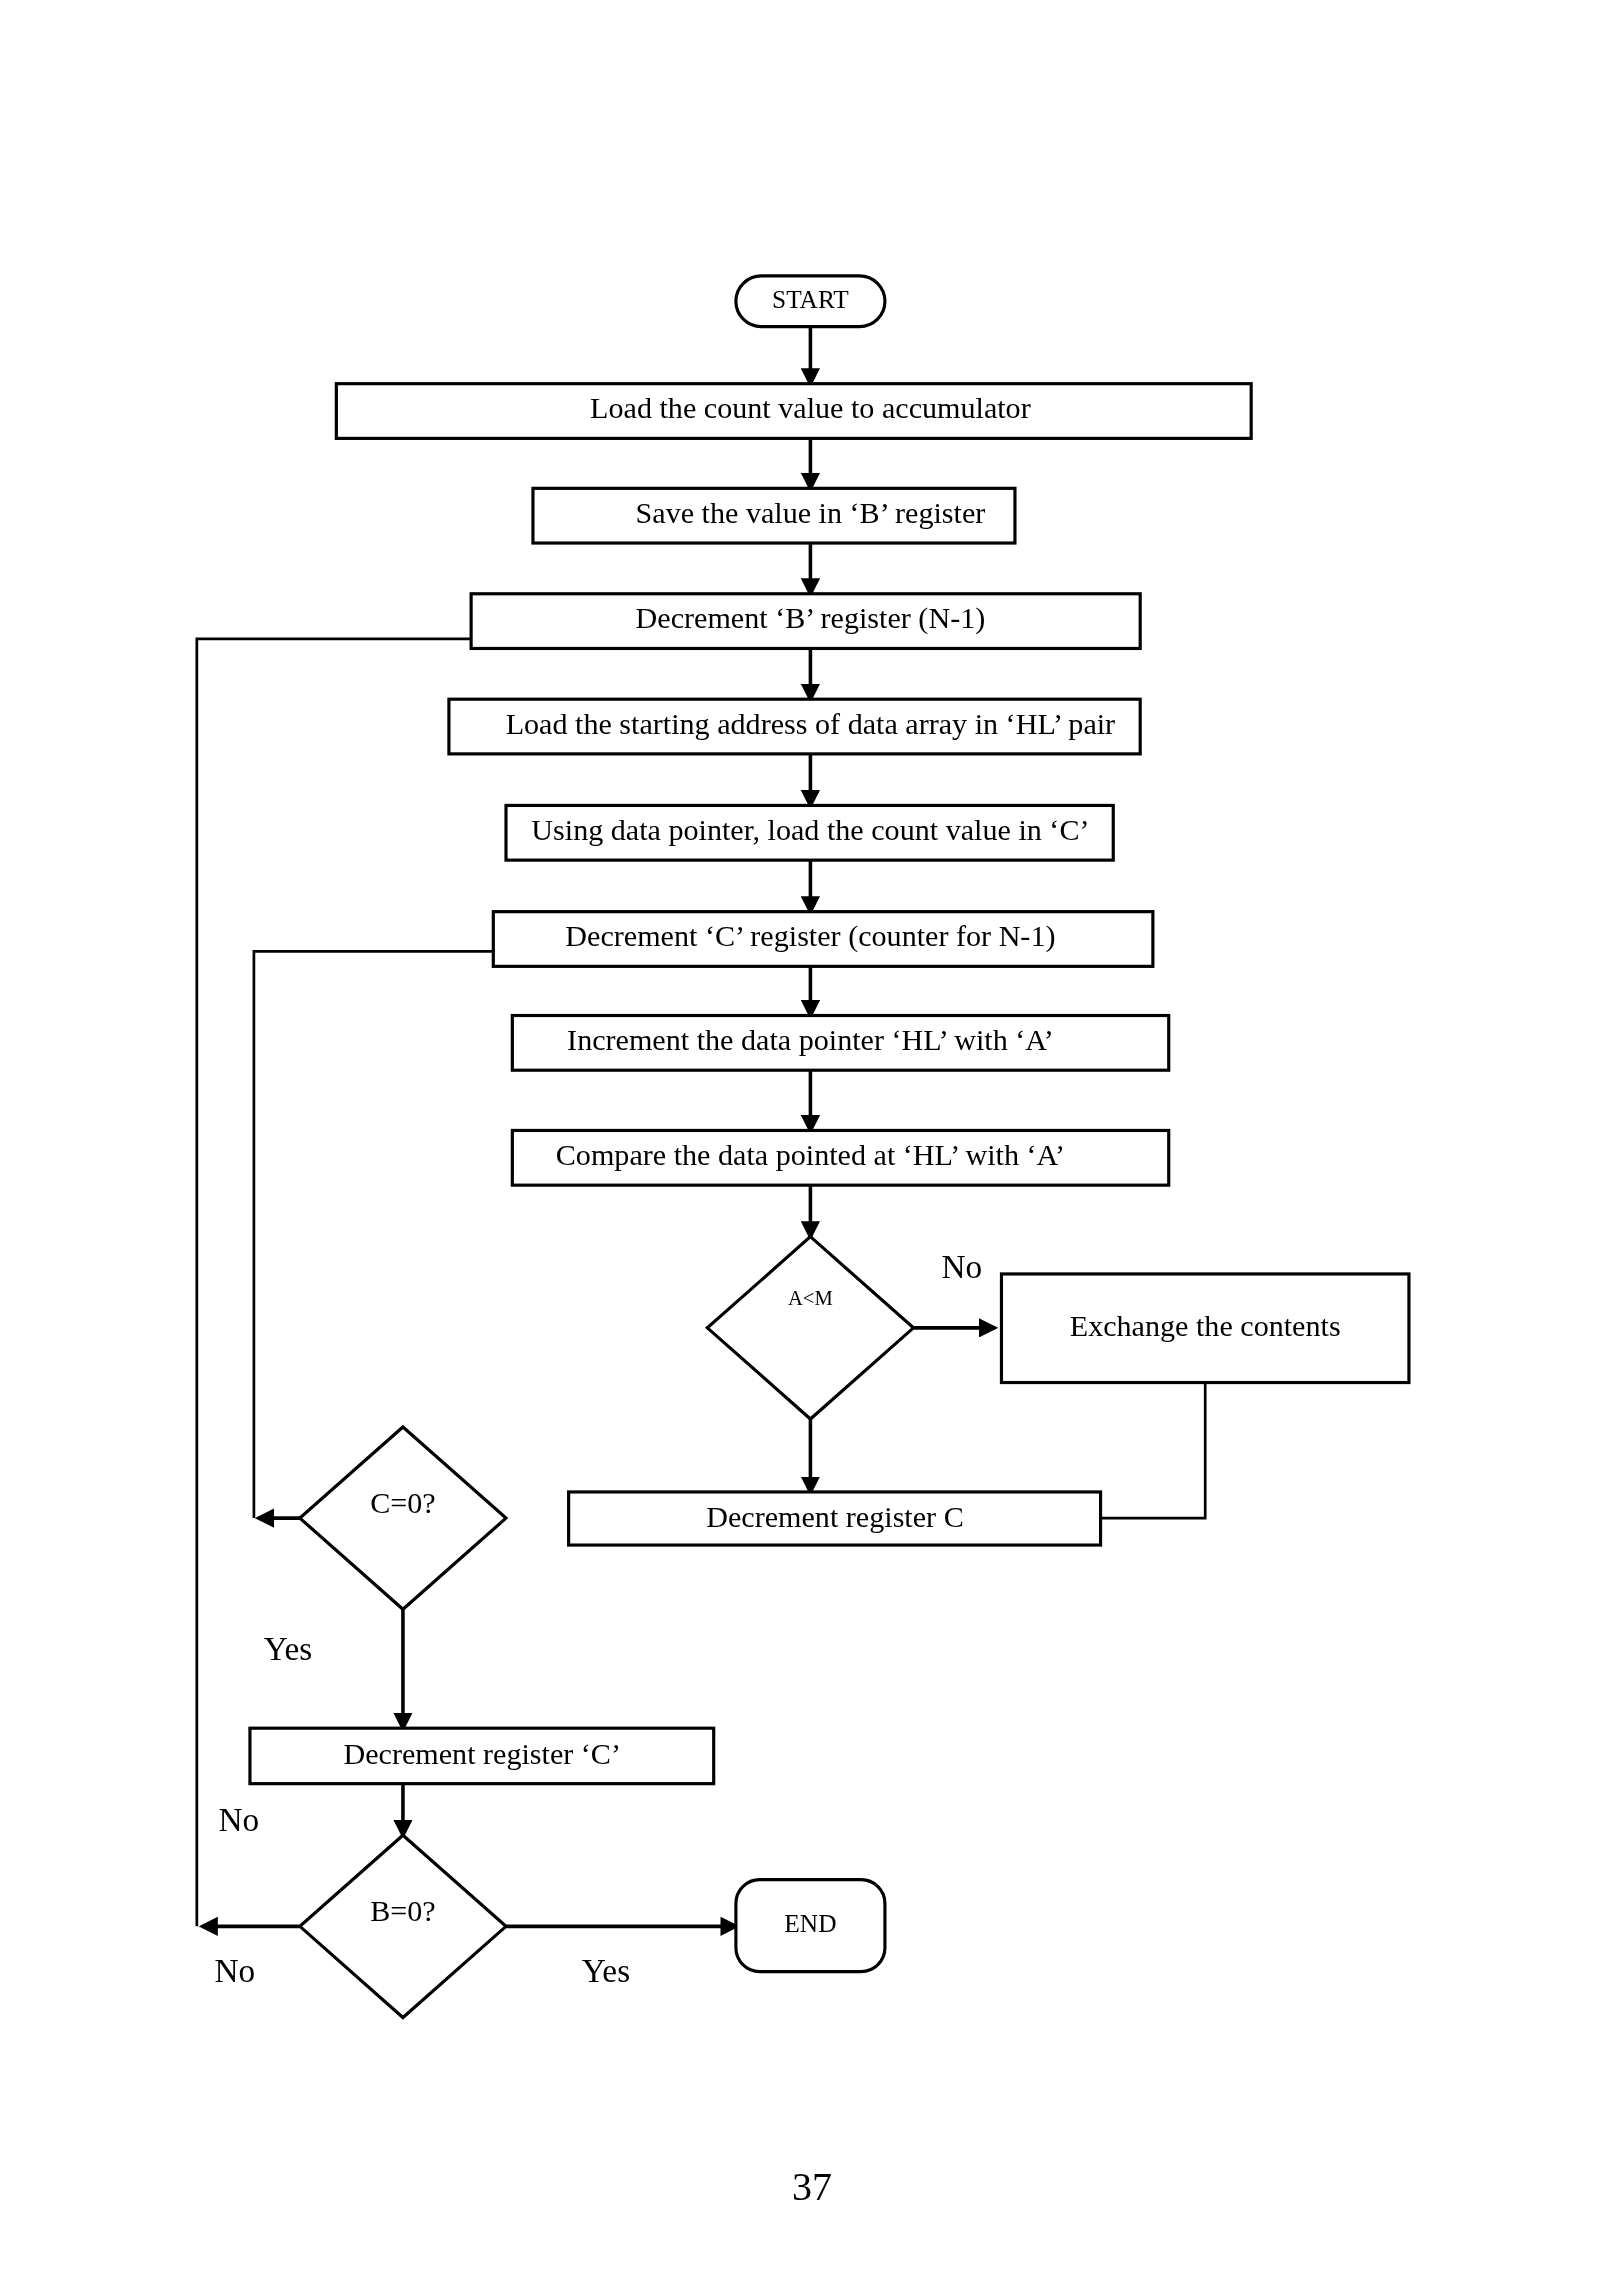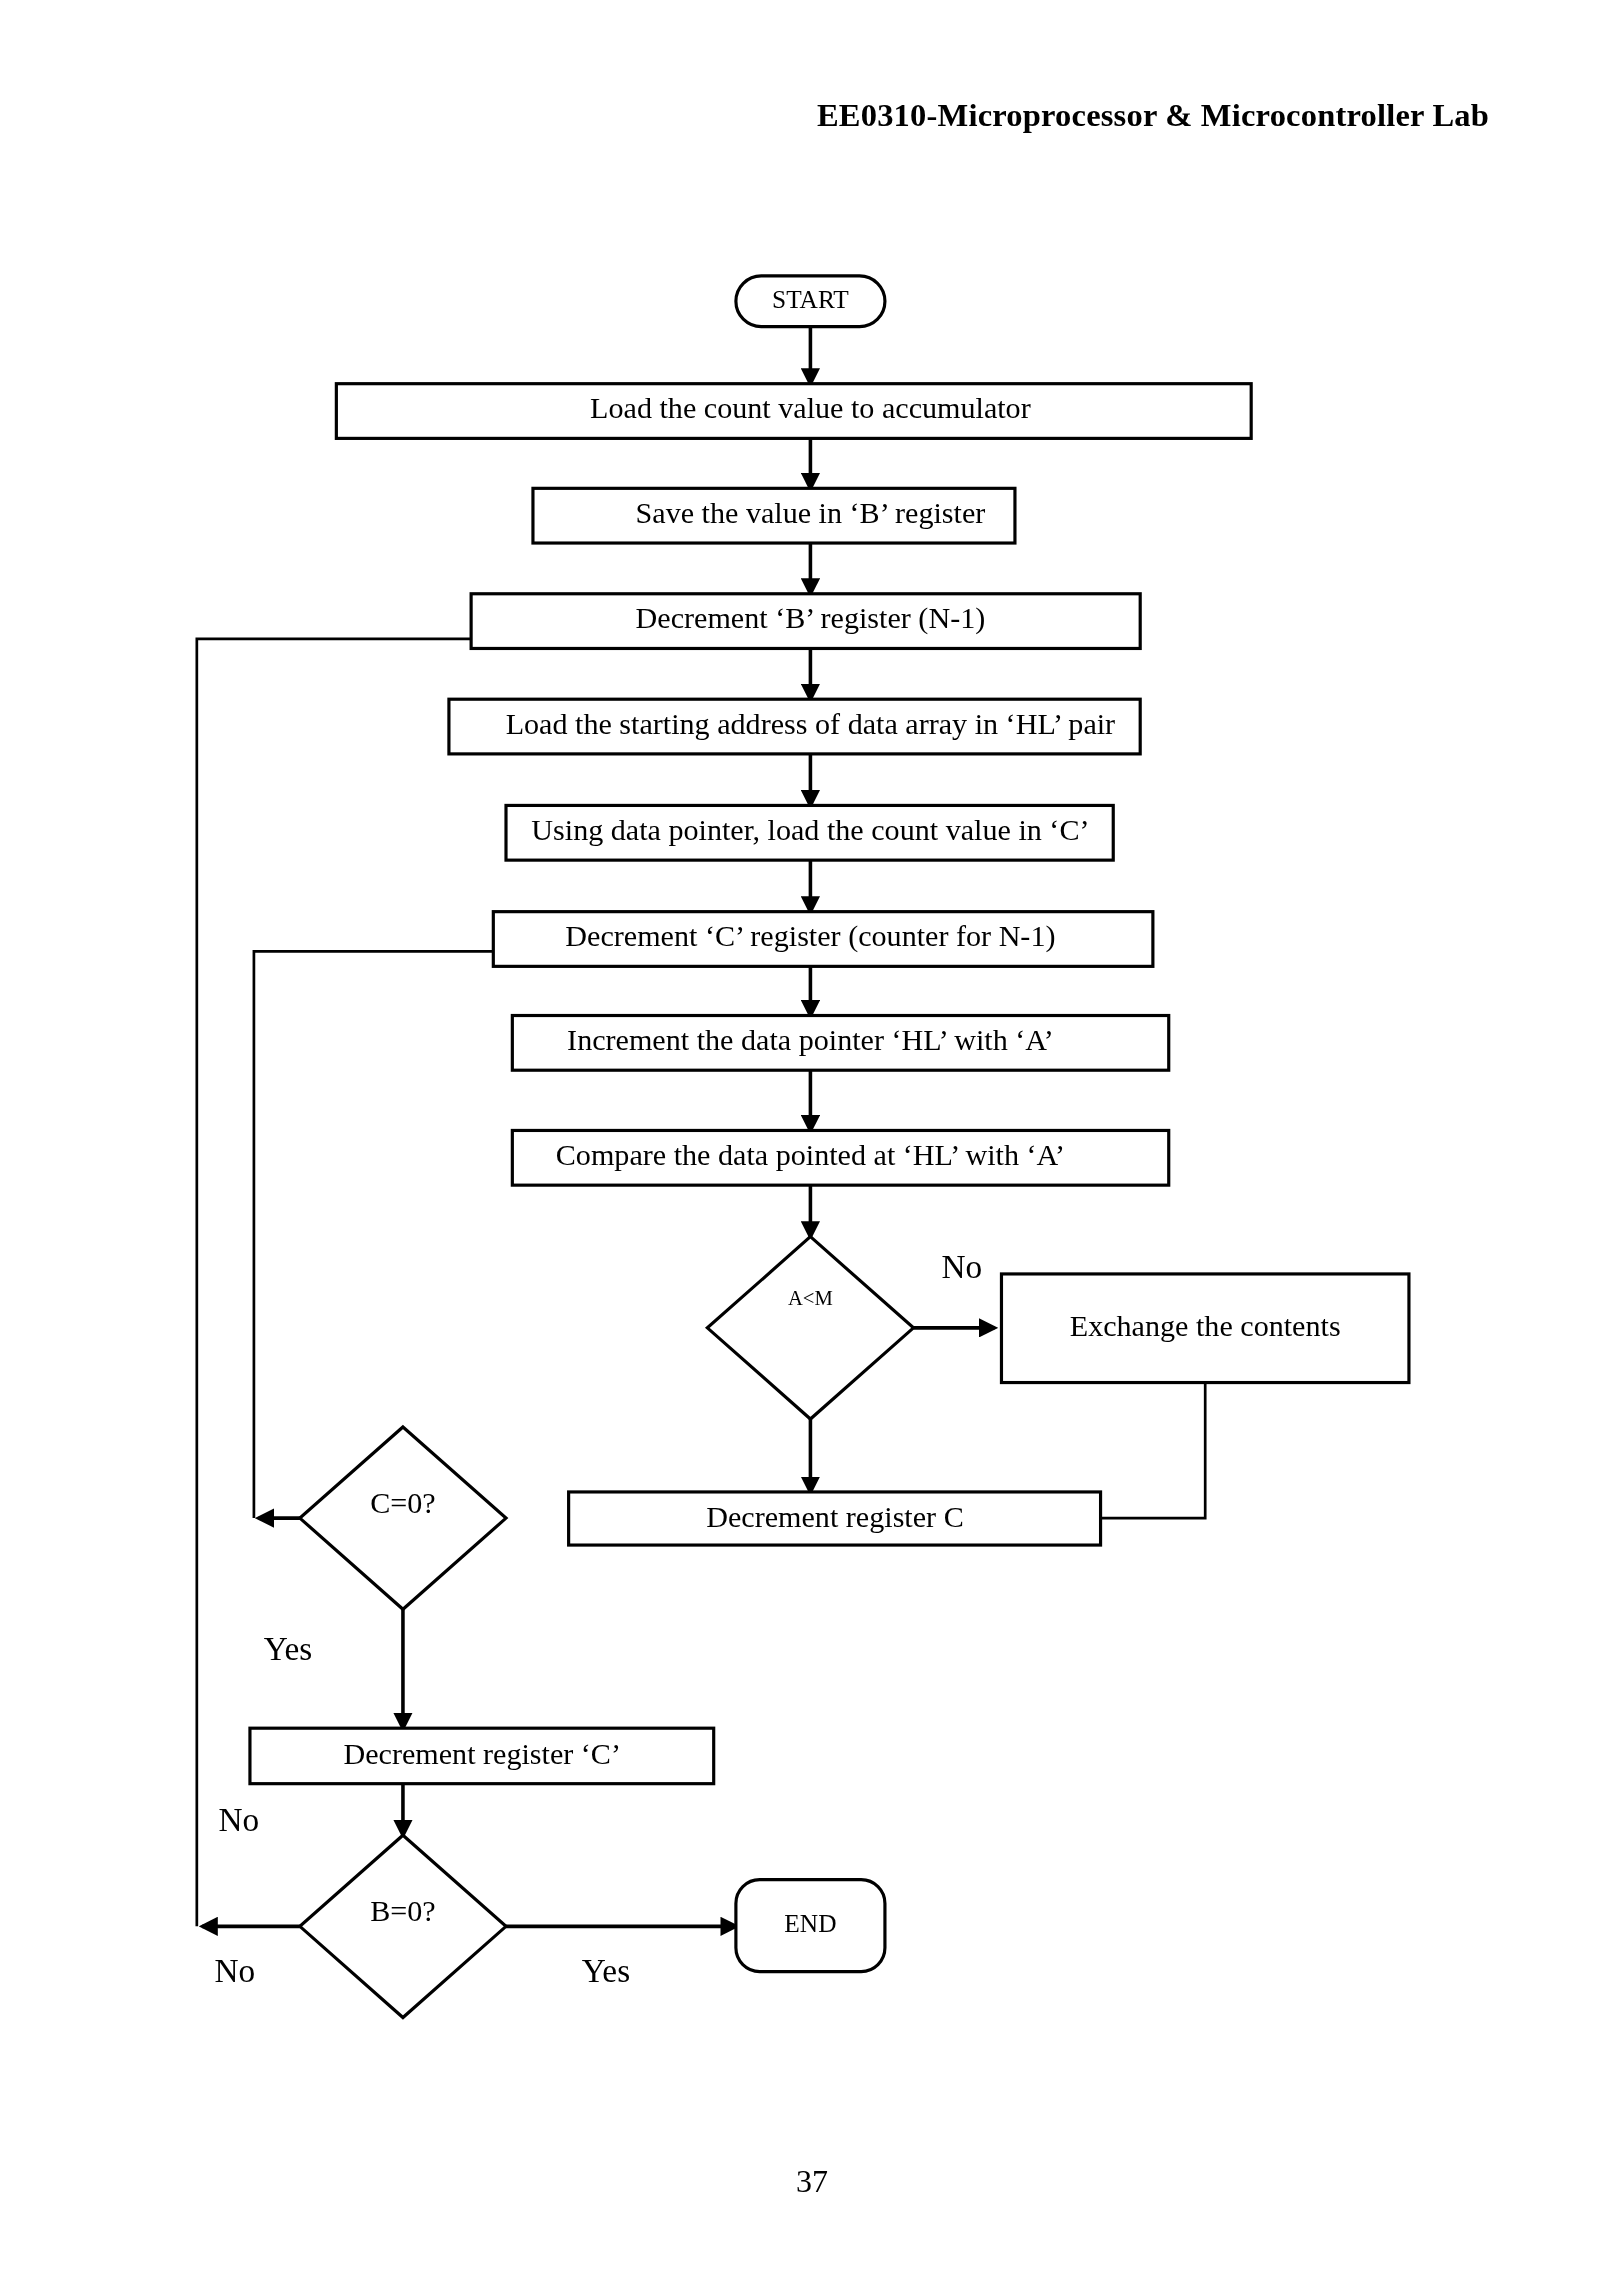--- a/index.html
+++ b/index.html
@@ -31,21 +31,21 @@
     letter-spacing: 0.2px;
     white-space: nowrap;
     font-family: "Liberation Serif", "DejaVu Serif", serif;
   }
   .pageno {
     position: absolute;
     left: 0;
     width: 1624px;
     top: 2163px;
     text-align: center;
-    font-size: 32px;
+    font-size: 40px;
     font-family: "Liberation Serif", "DejaVu Serif", serif;
   }
   svg#flow {
     position: absolute;
     left: 0;
     top: 0;
     width: 1624px;
     height: 2295px;
     display: block;
   }
@@ -61,21 +61,20 @@
   .edgelabel { font-size: 42px; text-anchor: middle; }
   .shape     { fill: #ffffff; stroke: #000000; stroke-width: 4; }
   .link      { stroke: #000000; stroke-width: 4.5; fill: none; }
   .link-thin { stroke: #000000; stroke-width: 3.4; fill: none; }
 </style>
 </head>
 <body>
 
 <div id="page">
 
-  <div class="hdr">EE0310-Microprocessor &amp; Microcontroller Lab</div>
 
   <svg id="flow" viewBox="0 0 2048 2895">
     <defs>
       <marker id="arrow" viewBox="0 0 12 12" refX="9.6" refY="6" markerWidth="5.4" markerHeight="5.4" orient="auto-start-reverse">
         <path d="M 0 0 L 12 6 L 0 12 z" fill="#000000"></path>
       </marker>
     </defs>
 
     <line class="link" x1="1022" y1="412" x2="1022" y2="484" marker-end="url(#arrow)"></line>
 

